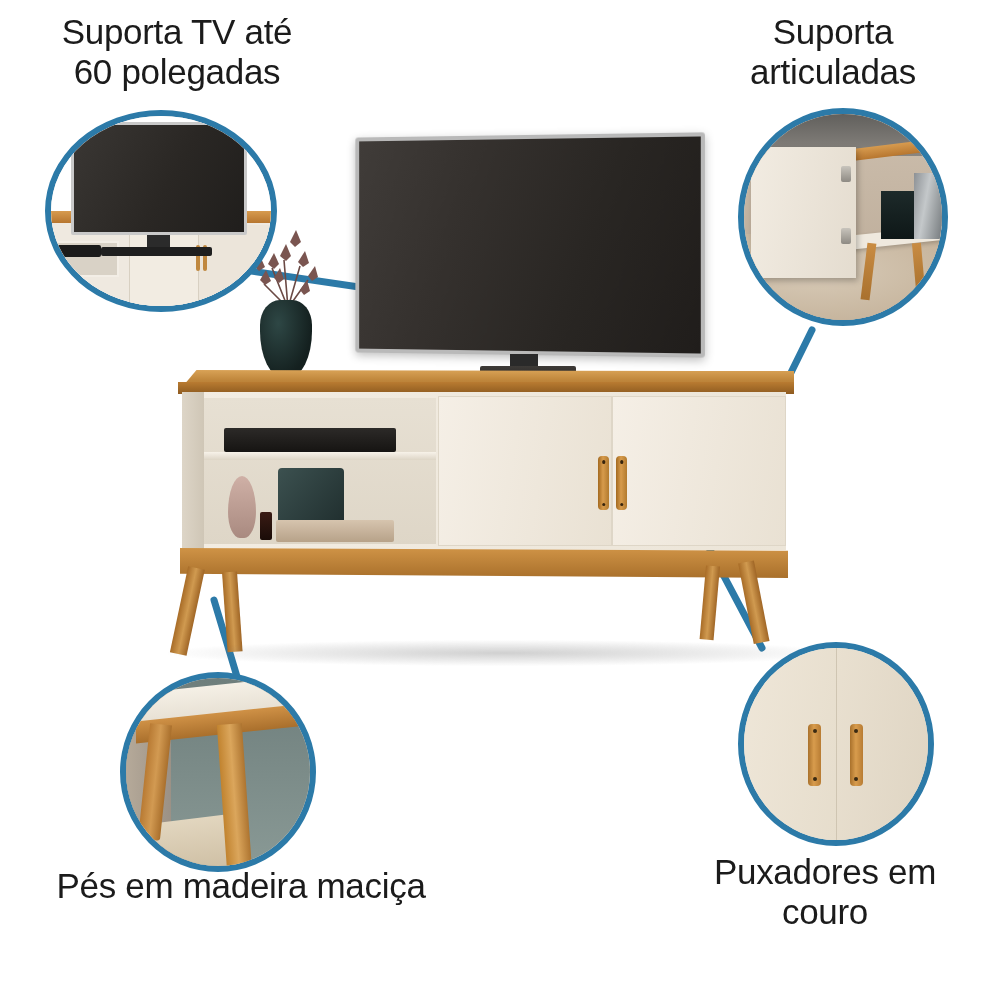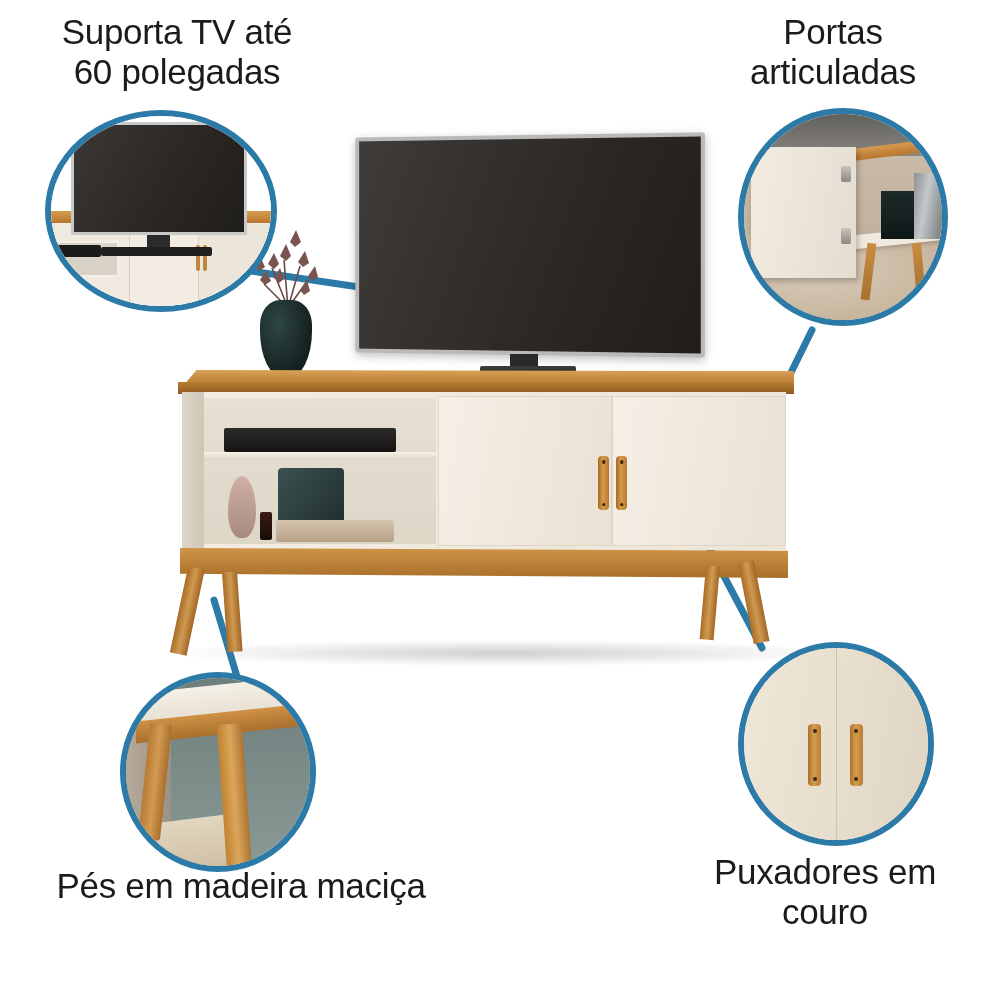--- a/index.html
+++ b/index.html
@@ -343,21 +343,21 @@
       <div class="doorL"></div>
       <div class="doorR"></div>
       <div class="leather" style="left:45%;top:40%;margin-left:-18px;"></div>
       <div class="leather" style="left:55%;top:40%;margin-left:4px;"></div>
     </div>
   </div>
 
   <div class="caption" id="cap-tv">Suporta TV até
 60 polegadas</div>
 
-  <div class="caption" id="cap-doors">Portas
+  <div class="caption" id="cap-doors">Suporta
 articuladas</div>
 
   <div class="caption" id="cap-handles">Puxadores em
 couro</div>
 
   <div class="caption" id="cap-feet">Pés em madeira maciça</div>
 
 </div>
 
 </body></html>

